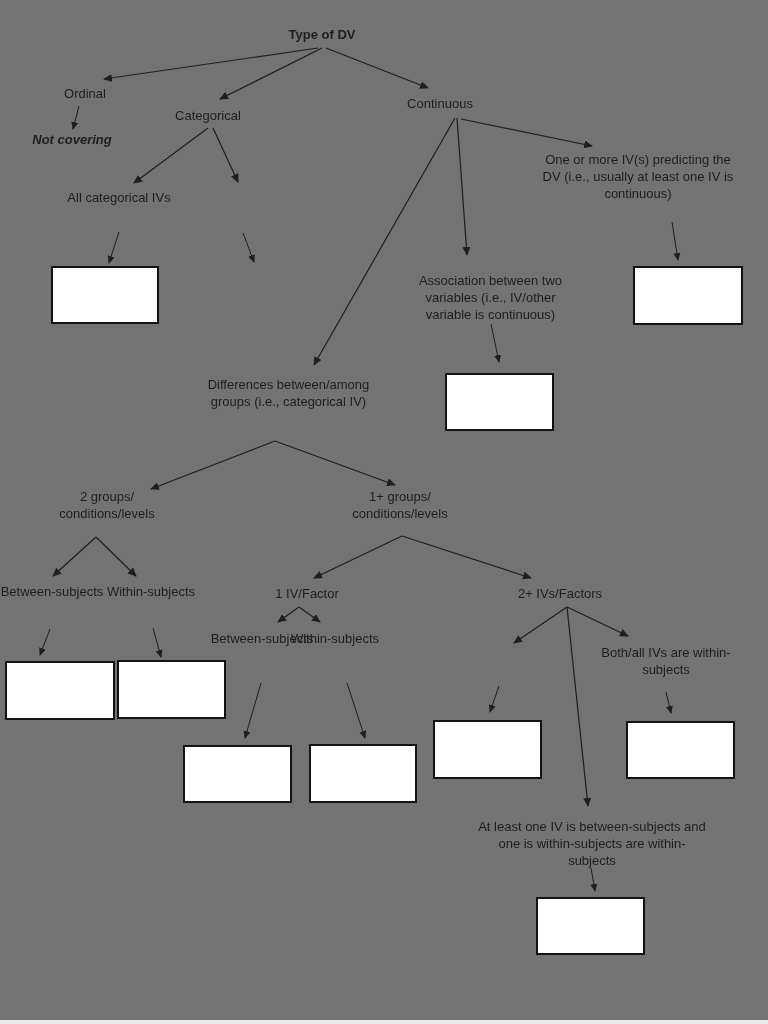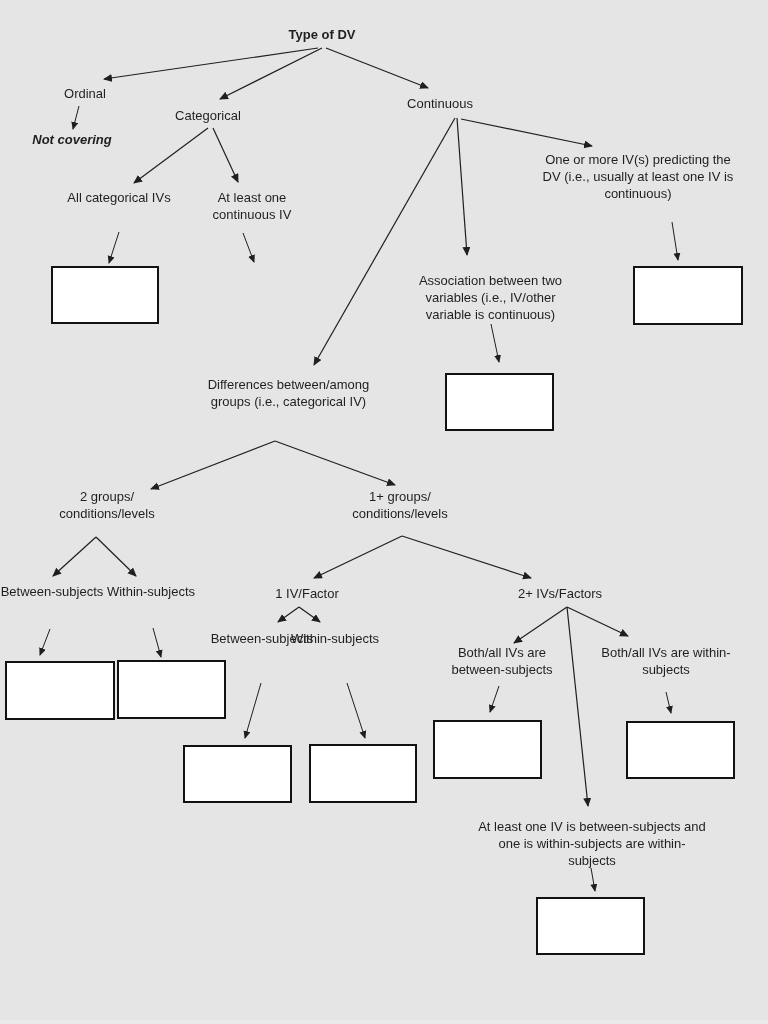--- a/index.html
+++ b/index.html
@@ -1,19 +1,19 @@
 <!DOCTYPE html>
 <html><head>
 <meta charset="utf-8">
 <style>
   html,body{margin:0;padding:0;background:#ffffff;}
   #page{
     position:relative;
     width:768px;height:1024px;
-    background:#e5e5e5;
+    background:#737373;
     font-family:"Liberation Sans","DejaVu Sans",sans-serif;
     color:#1f1f1f;
     overflow:hidden;
   }
   #arrows{position:absolute;left:0;top:0;}
   .lbl{
     position:absolute;
     font-size:13px;
     line-height:17px;
     text-align:center;
@@ -89,42 +89,38 @@
       <line x1="591" y1="868" x2="595" y2="891" marker-end="url(#aht)"></line>
     </g>
   </svg>
 
   <div class="lbl bold" style="left:277px;top:26px;width:90px;">Type of DV</div>
   <div class="lbl" style="left:55px;top:85px;width:60px;">Ordinal</div>
   <div class="lbl italic" style="left:26px;top:131px;width:92px;font-weight:bold;">Not covering</div>
   <div class="lbl" style="left:168px;top:107px;width:80px;">Categorical</div>
   <div class="lbl" style="left:400px;top:95px;width:80px;">Continuous</div>
   <div class="lbl" style="left:57px;top:189px;width:124px;">All categorical IVs</div>
-  <div class="lbl" style="left:200px;top:189px;width:104px;">At least one
-continuous IV</div>
   <div class="lbl" style="left:528px;top:151px;width:220px;">One or more IV(s) predicting the
 DV (i.e., usually at least one IV is
 continuous)</div>
   <div class="lbl" style="left:403px;top:272px;width:175px;">Association between two
 variables (i.e., IV/other
 variable is continuous)</div>
   <div class="lbl" style="left:191px;top:376px;width:195px;">Differences between/among
 groups (i.e., categorical IV)</div>
   <div class="lbl" style="left:45px;top:488px;width:124px;">2 groups/
 conditions/levels</div>
   <div class="lbl" style="left:338px;top:488px;width:124px;">1+ groups/
 conditions/levels</div>
   <div class="lbl" style="left:-2px;top:583px;width:108px;">Between-subjects</div>
   <div class="lbl" style="left:99px;top:583px;width:104px;">Within-subjects</div>
   <div class="lbl" style="left:267px;top:585px;width:80px;">1 IV/Factor</div>
   <div class="lbl" style="left:207px;top:630px;width:110px;">Between-subjects</div>
   <div class="lbl" style="left:283px;top:630px;width:104px;">Within-subjects</div>
   <div class="lbl" style="left:505px;top:585px;width:110px;">2+ IVs/Factors</div>
-  <div class="lbl" style="left:437px;top:644px;width:130px;">Both/all IVs are
-between-subjects</div>
   <div class="lbl" style="left:584px;top:644px;width:164px;">Both/all IVs are within-
 subjects</div>
   <div class="lbl" style="left:462px;top:818px;width:260px;">At least one IV is between-subjects and
 one is within-subjects are within-
 subjects</div>
 
   <div class="box" style="left:51px;top:266px;width:108px;height:58px;"></div>
   <div class="box" style="left:633px;top:266px;width:110px;height:59px;"></div>
   <div class="box" style="left:445px;top:373px;width:109px;height:58px;"></div>
   <div class="box" style="left:5px;top:661px;width:110px;height:59px;"></div>

